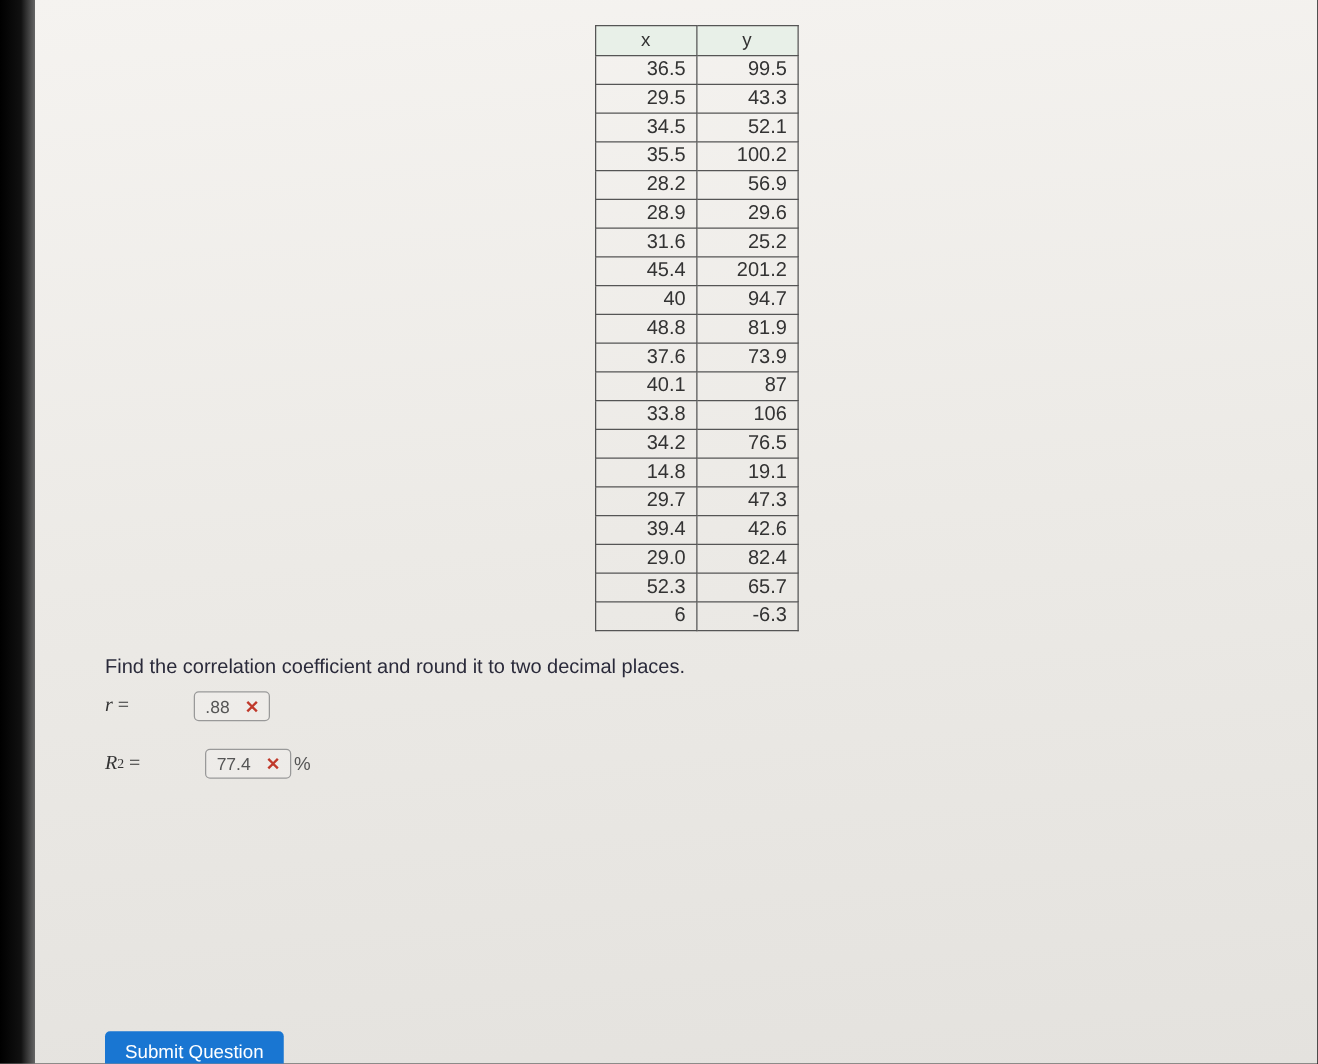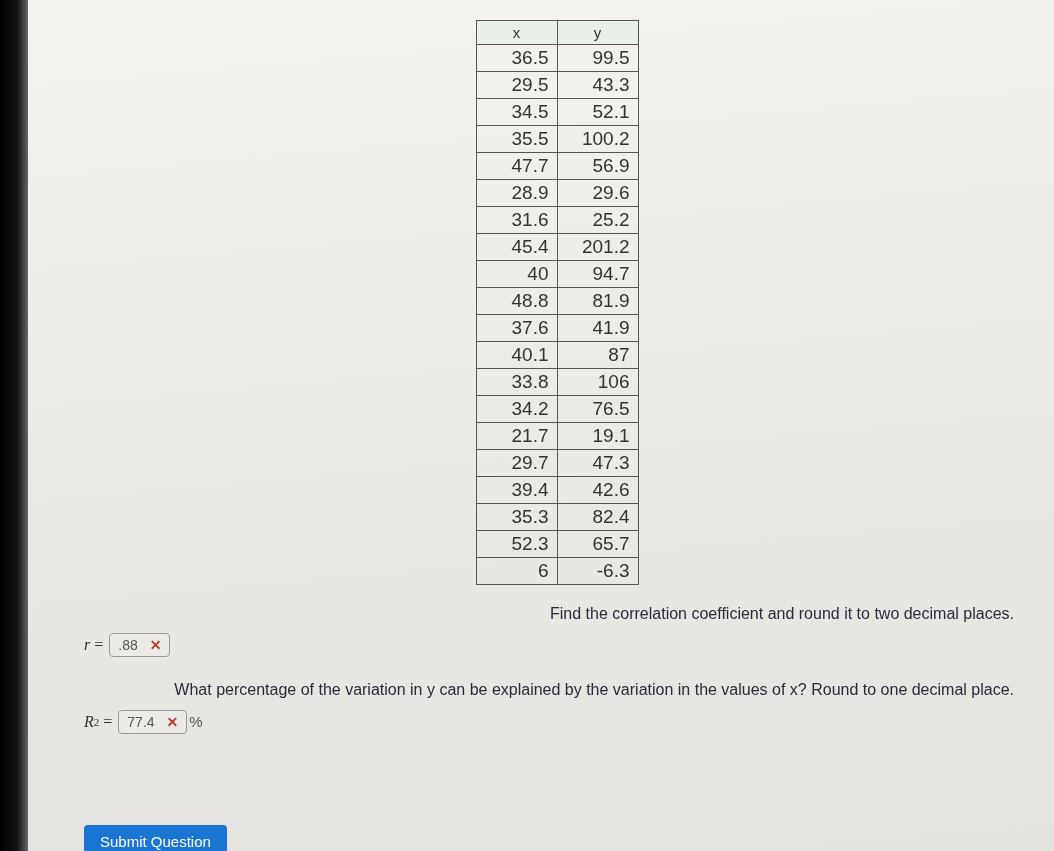--- a/index.html
+++ b/index.html
@@ -38,27 +38,26 @@
     padding: 3px 10px;
     text-align: center;
     width: 60px;
     font-size: 15px;
   }
   table.data td {
     border: 1px solid #555;
     padding: 2px 8px;
     text-align: right;
     width: 60px;
-    font-size: 19px;
+    font-size: 16px;
     box-sizing: border-box;
   }
   .question-block {
     margin: 0 0 22px 24px;
     color: #2c2c44;
-    text-align: right;
   }
   .question-text {
     font-size: 16px;
     line-height: 1.4;
     color: #2a2a3a;
   }
   .answer-line {
     margin-top: 8px;
     display: flex;
     align-items: center;
@@ -77,20 +76,21 @@
     align-items: center;
     border: 1px solid #999;
     border-radius: 4px;
     padding: 3px 8px;
     background: rgba(255,255,255,0.2);
     font-style: normal;
     font-family: Verdana, sans-serif;
     font-size: 14px;
     color: #555;
     min-width: 40px;
+    margin-left: 46px;
   }
   .input-box .val {
     margin-right: 12px;
   }
   .x-icon {
     color: #c0392b;
     font-weight: bold;
     font-size: 14px;
   }
   .pct {
@@ -147,21 +147,21 @@
             </tr>
           <tr>
               <td>34.5</td>
               <td>52.1</td>
             </tr>
           <tr>
               <td>35.5</td>
               <td>100.2</td>
             </tr>
           <tr>
-              <td>47.7</td>
+              <td>28.2</td>
               <td>56.9</td>
             </tr>
           <tr>
               <td>28.9</td>
               <td>29.6</td>
             </tr>
           <tr>
               <td>31.6</td>
               <td>25.2</td>
             </tr>
@@ -172,48 +172,48 @@
           <tr>
               <td>40</td>
               <td>94.7</td>
             </tr>
           <tr>
               <td>48.8</td>
               <td>81.9</td>
             </tr>
           <tr>
               <td>37.6</td>
-              <td>41.9</td>
+              <td>73.9</td>
             </tr>
           <tr>
               <td>40.1</td>
               <td>87</td>
             </tr>
           <tr>
               <td>33.8</td>
               <td>106</td>
             </tr>
           <tr>
               <td>34.2</td>
               <td>76.5</td>
             </tr>
           <tr>
-              <td>21.7</td>
+              <td>14.8</td>
               <td>19.1</td>
             </tr>
           <tr>
               <td>29.7</td>
               <td>47.3</td>
             </tr>
           <tr>
               <td>39.4</td>
               <td>42.6</td>
             </tr>
           <tr>
-              <td>35.3</td>
+              <td>29.0</td>
               <td>82.4</td>
             </tr>
           <tr>
               <td>52.3</td>
               <td>65.7</td>
             </tr>
           <tr>
               <td>6</td>
               <td>-6.3</td>
             </tr>
@@ -227,21 +227,20 @@
         <span>r</span>
         <span class="eq">=</span>
         <span class="input-box">
           <span class="val">.88</span>
           <span class="x-icon">✕</span>
         </span>
       </div>
     </div>
 
     <div class="question-block">
-      <div class="question-text">What percentage of the variation in y can be explained by the variation in the values of x? Round to one decimal place.</div>
       <div class="answer-line">
         <span>R</span>
           <span class="sup">2</span>
         <span class="eq">=</span>
         <span class="input-box">
           <span class="val">77.4</span>
           <span class="x-icon">✕</span>
         </span>
         <span class="pct">%</span>
       </div>

